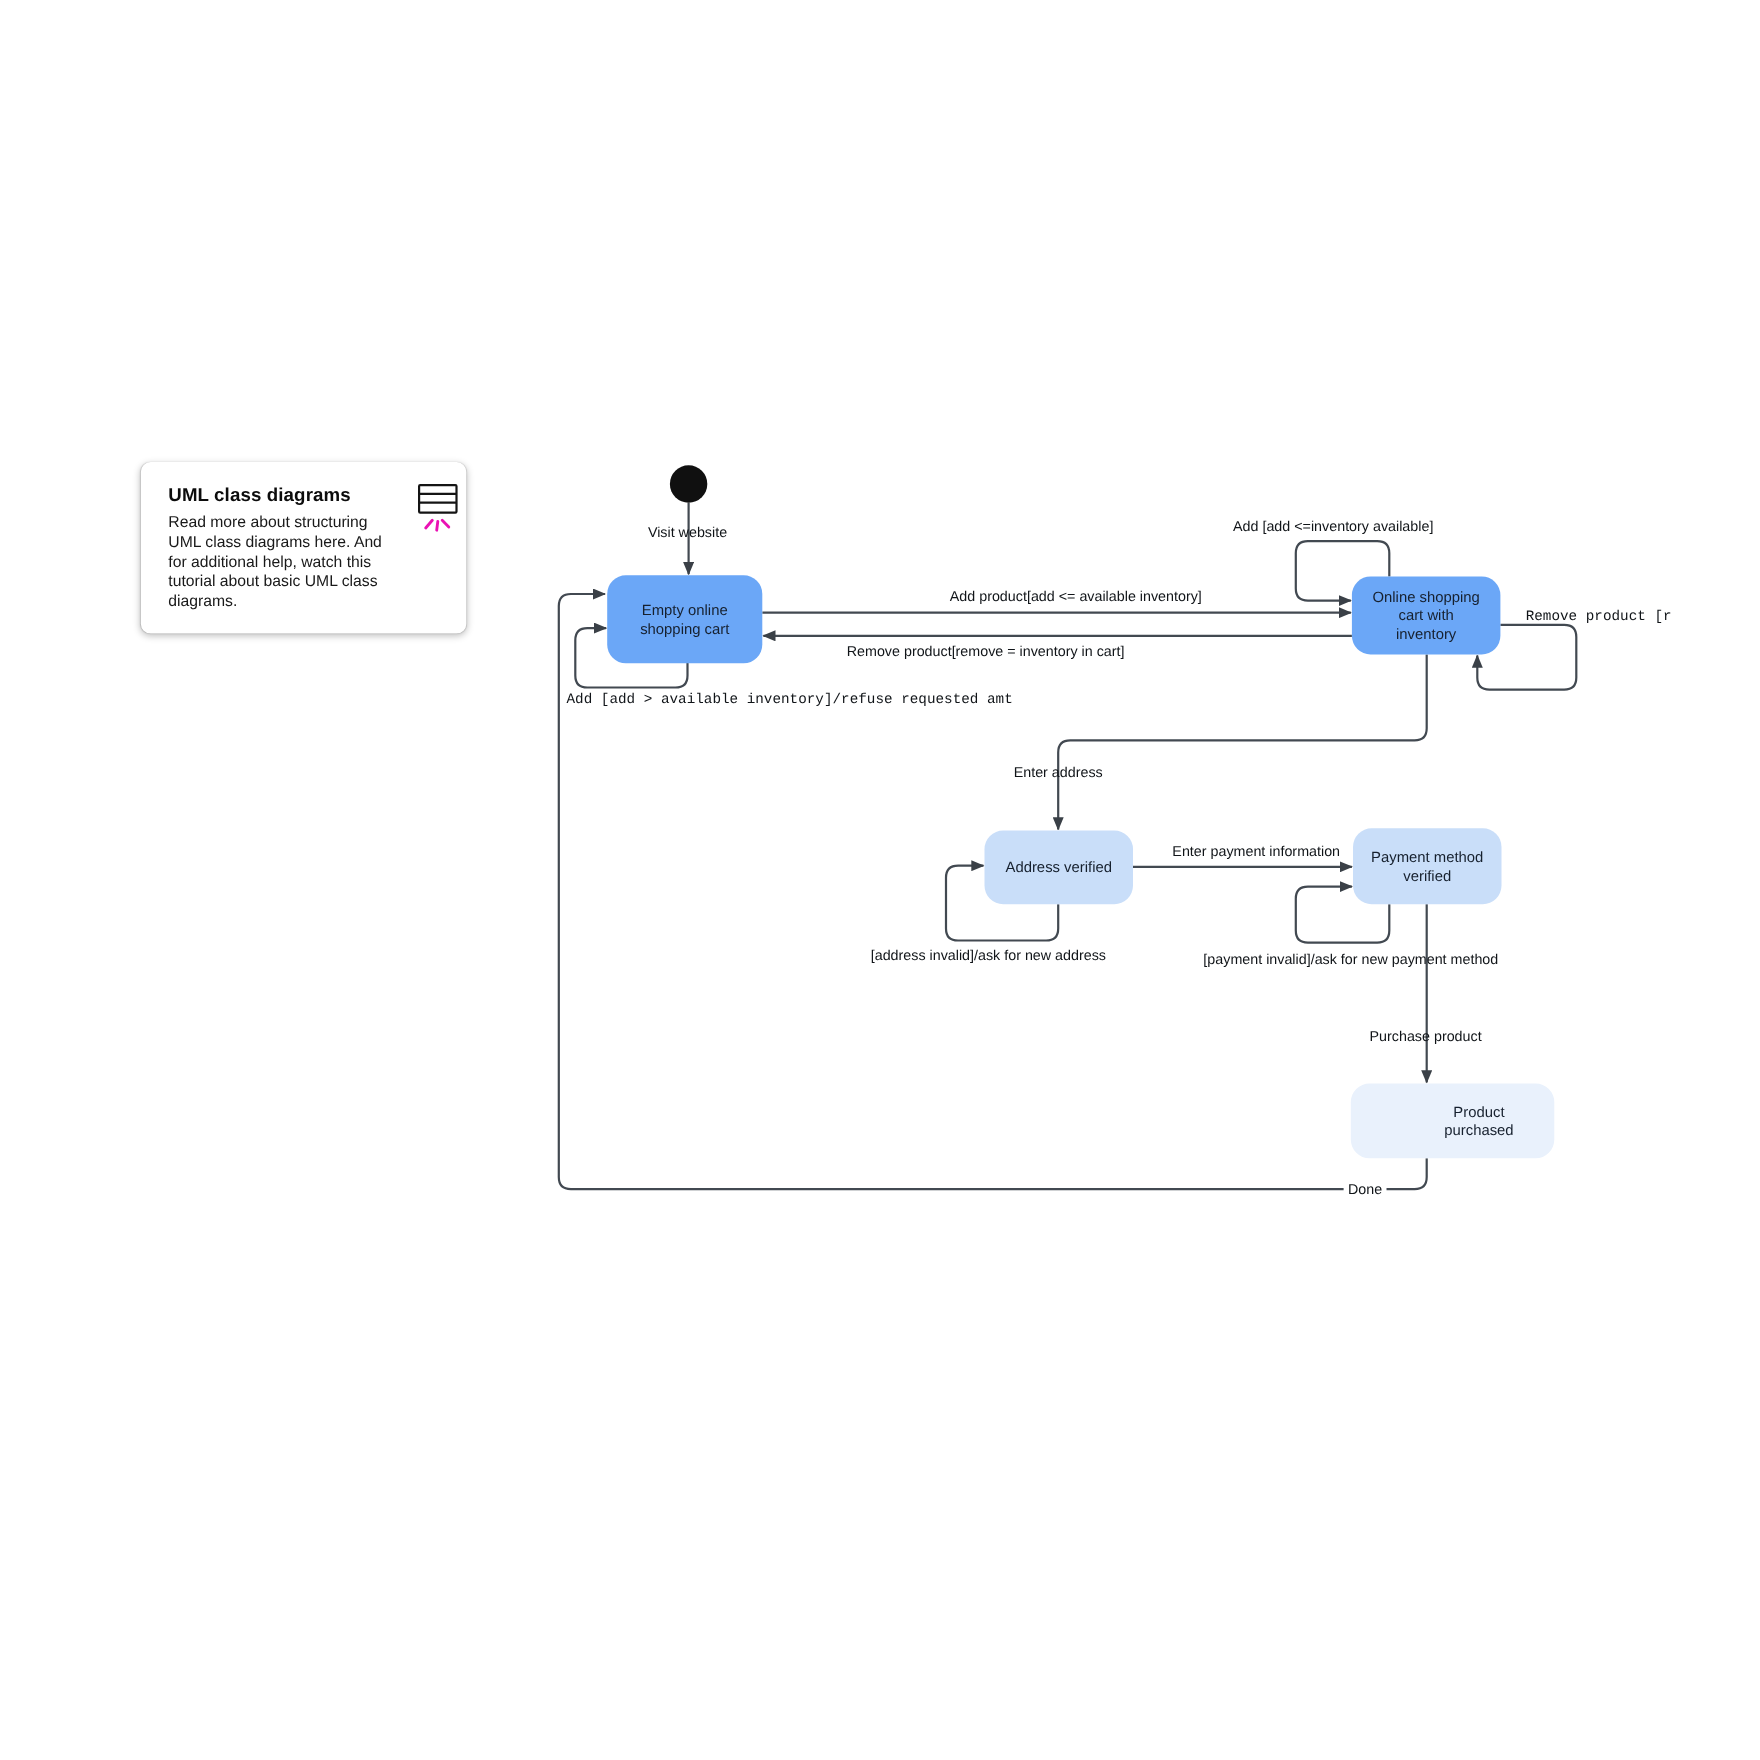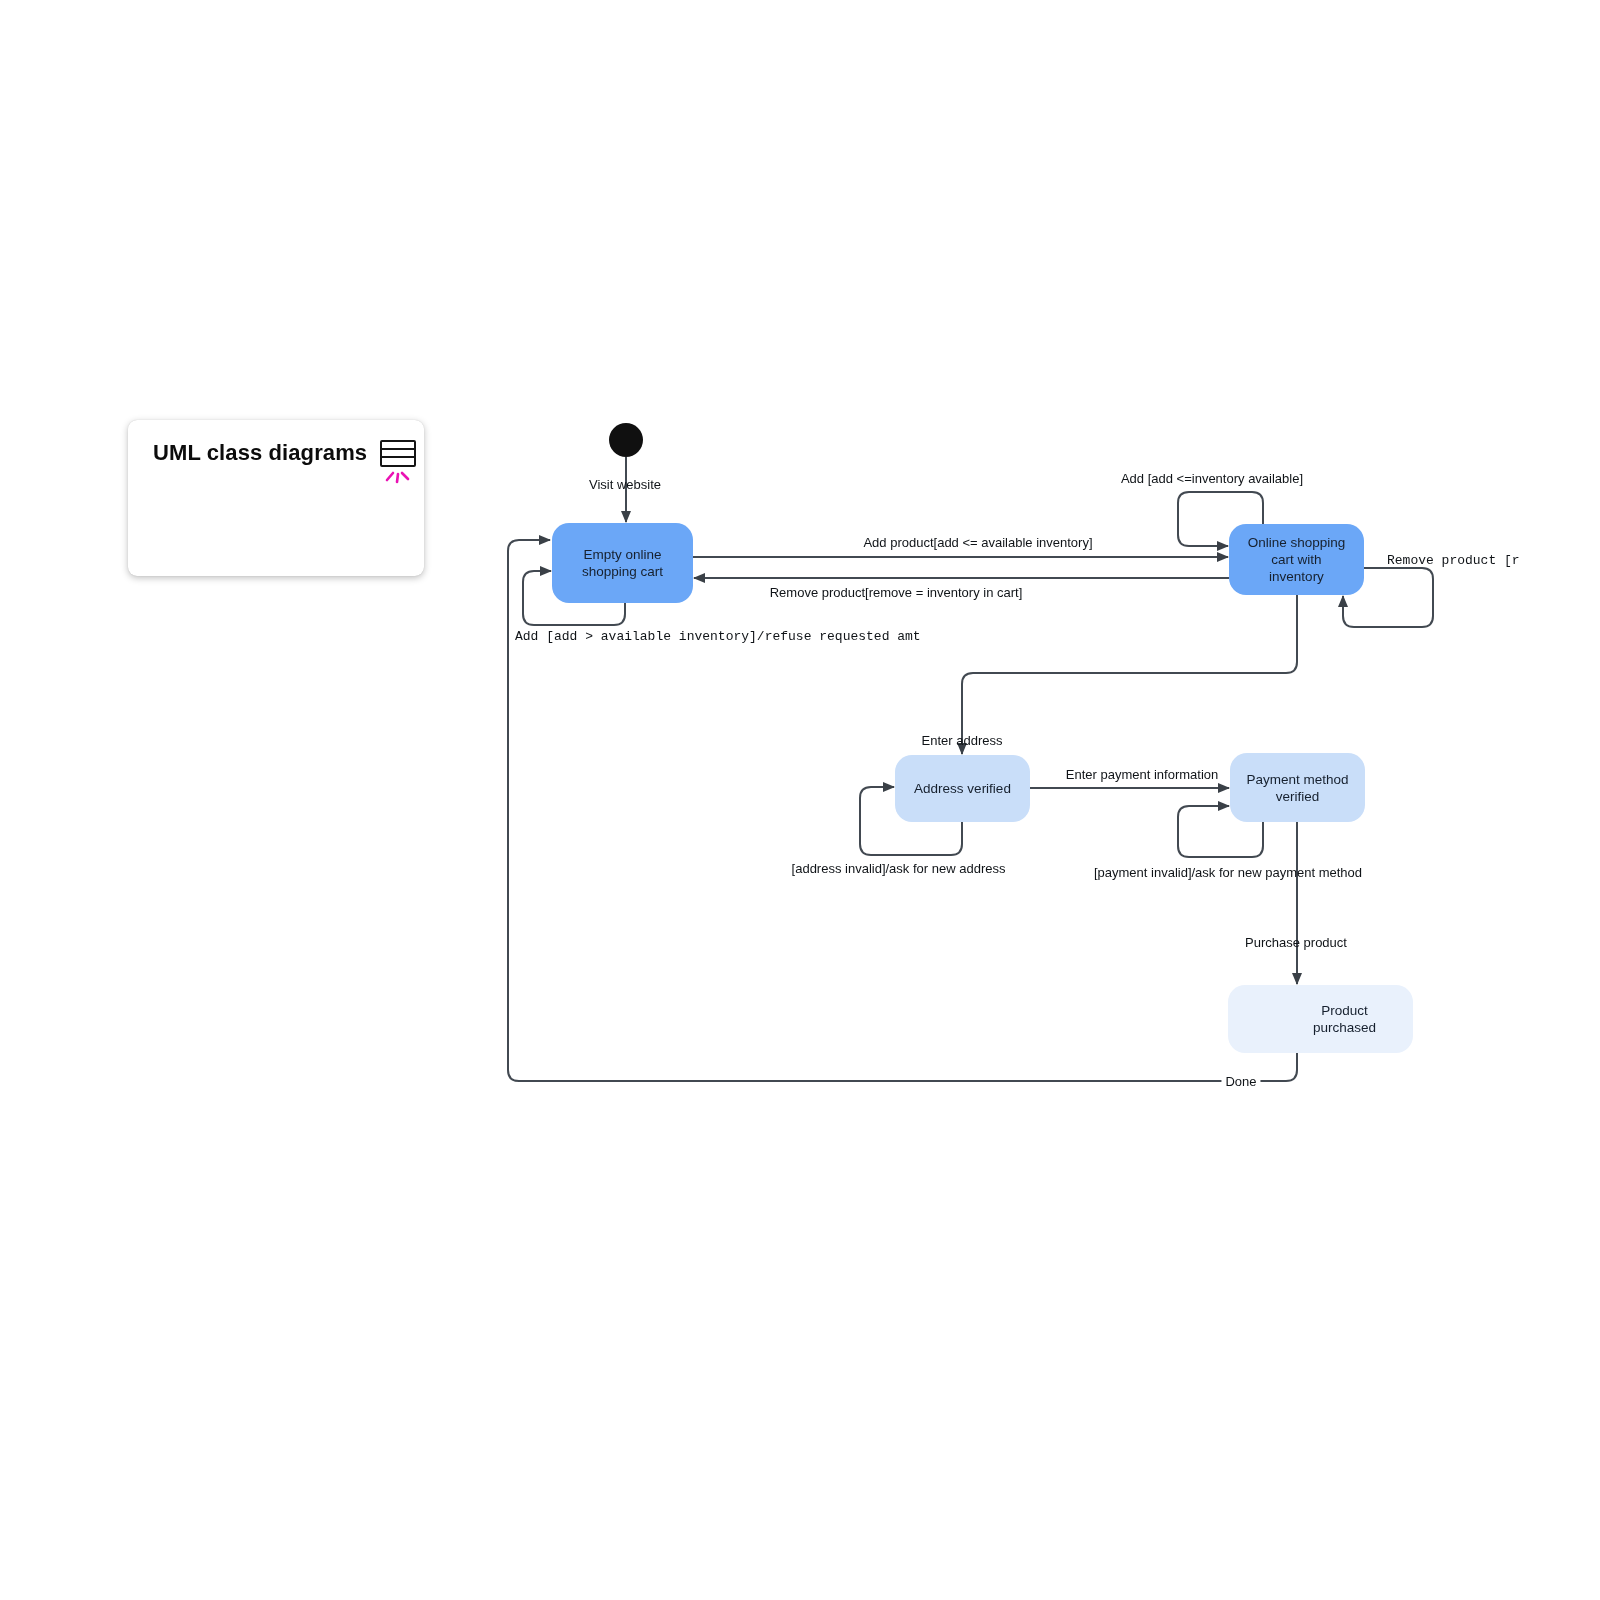--- a/index.html
+++ b/index.html
@@ -24,31 +24,31 @@
   #st-purchased{left:1228px;top:985px;width:137px;height:68px;padding-left:48px;}
   .elabel{position:absolute;font-size:13px;color:#101418;white-space:nowrap;}
   .ec{transform:translate(-50%,-50%);}
   .ev{transform:translateY(-50%);font-family:Liberation Mono, monospace;}
   #el-visit{left:625px;top:484px;}
   #el-add{left:978px;top:542px;}
   #el-remove{left:896px;top:592px;}
   #el-empty-self{left:515px;top:636px;}
   #el-online-top{left:1212px;top:478px;}
   #el-online-right{left:1387px;top:560px;}
-  #el-enter-address{left:962px;top:740px;}
+  #el-enter-address{left:962px;top:702px;}
   #el-enter-payment{left:1142px;top:774px;}
   #el-addr-self{left:886px;top:868px;padding-left:25px;}
   #el-pay-self{left:1228px;top:872px;}
   #el-purchase{left:1296px;top:942px;}
   #el-done{left:1241px;top:1081px;background:#ffffff;padding:0 4px;}
   .note-card{
     position:absolute;left:128px;top:420px;width:296px;height:156px;background:#ffffff;
     border-radius:9px;box-shadow:0 2px 7px rgba(0,0,0,.25),0 0 1px rgba(0,0,0,.18);
   }
-  .note-title{position:absolute;left:25px;top:20px;font-size:22px;font-weight:700;color:#0c0c0c;letter-spacing:.1px;}
+  .note-title{position:absolute;left:25px;top:20px;font-size:17px;font-weight:700;color:#0c0c0c;letter-spacing:.1px;}
   .note-body{position:absolute;left:25px;top:46px;font-size:14.3px;line-height:18px;color:#191919;white-space:pre-line;}
   .note-icon{position:absolute;left:248px;top:16px;}
 </style>
 </head>
 <body>
 
 <div class="canvas">
 
   <svg class="edges" xmlns="http://www.w3.org/2000/svg">
     <defs>
@@ -91,20 +91,25 @@
   <div class="elabel ev" id="el-online-right">Remove product [r</div>
   <div class="elabel ec" id="el-enter-address">Enter address</div>
   <div class="elabel ec" id="el-enter-payment">Enter payment information</div>
   <div class="elabel ec" id="el-addr-self">[address invalid]/ask for new address</div>
   <div class="elabel ec" id="el-pay-self">[payment invalid]/ask for new payment method</div>
   <div class="elabel ec" id="el-purchase">Purchase product</div>
   <div class="elabel ec" id="el-done">Done</div>
 
   <div class="note-card">
     <div class="note-title">UML class diagrams</div>
+    <div class="note-body">Read more about structuring
+UML class diagrams here. And
+for additional help, watch this
+tutorial about basic UML class
+diagrams.</div>
     <svg class="note-icon" width="44" height="52" viewBox="0 0 44 52" xmlns="http://www.w3.org/2000/svg">
       <g style="stroke:#141414;stroke-width:2;fill:#ffffff">
         <rect x="5" y="5" width="34" height="25" rx="1"></rect>
         <line x1="5" y1="13" x2="39" y2="13"></line>
         <line x1="5" y1="21" x2="39" y2="21"></line>
       </g>
       <g style="stroke:#ea12b4;stroke-width:2.6;stroke-linecap:round;fill:none">
         <line x1="11" y1="44" x2="17" y2="37"></line>
         <line x1="21" y1="46" x2="22" y2="38"></line>
         <line x1="32" y1="43" x2="26" y2="37"></line>

